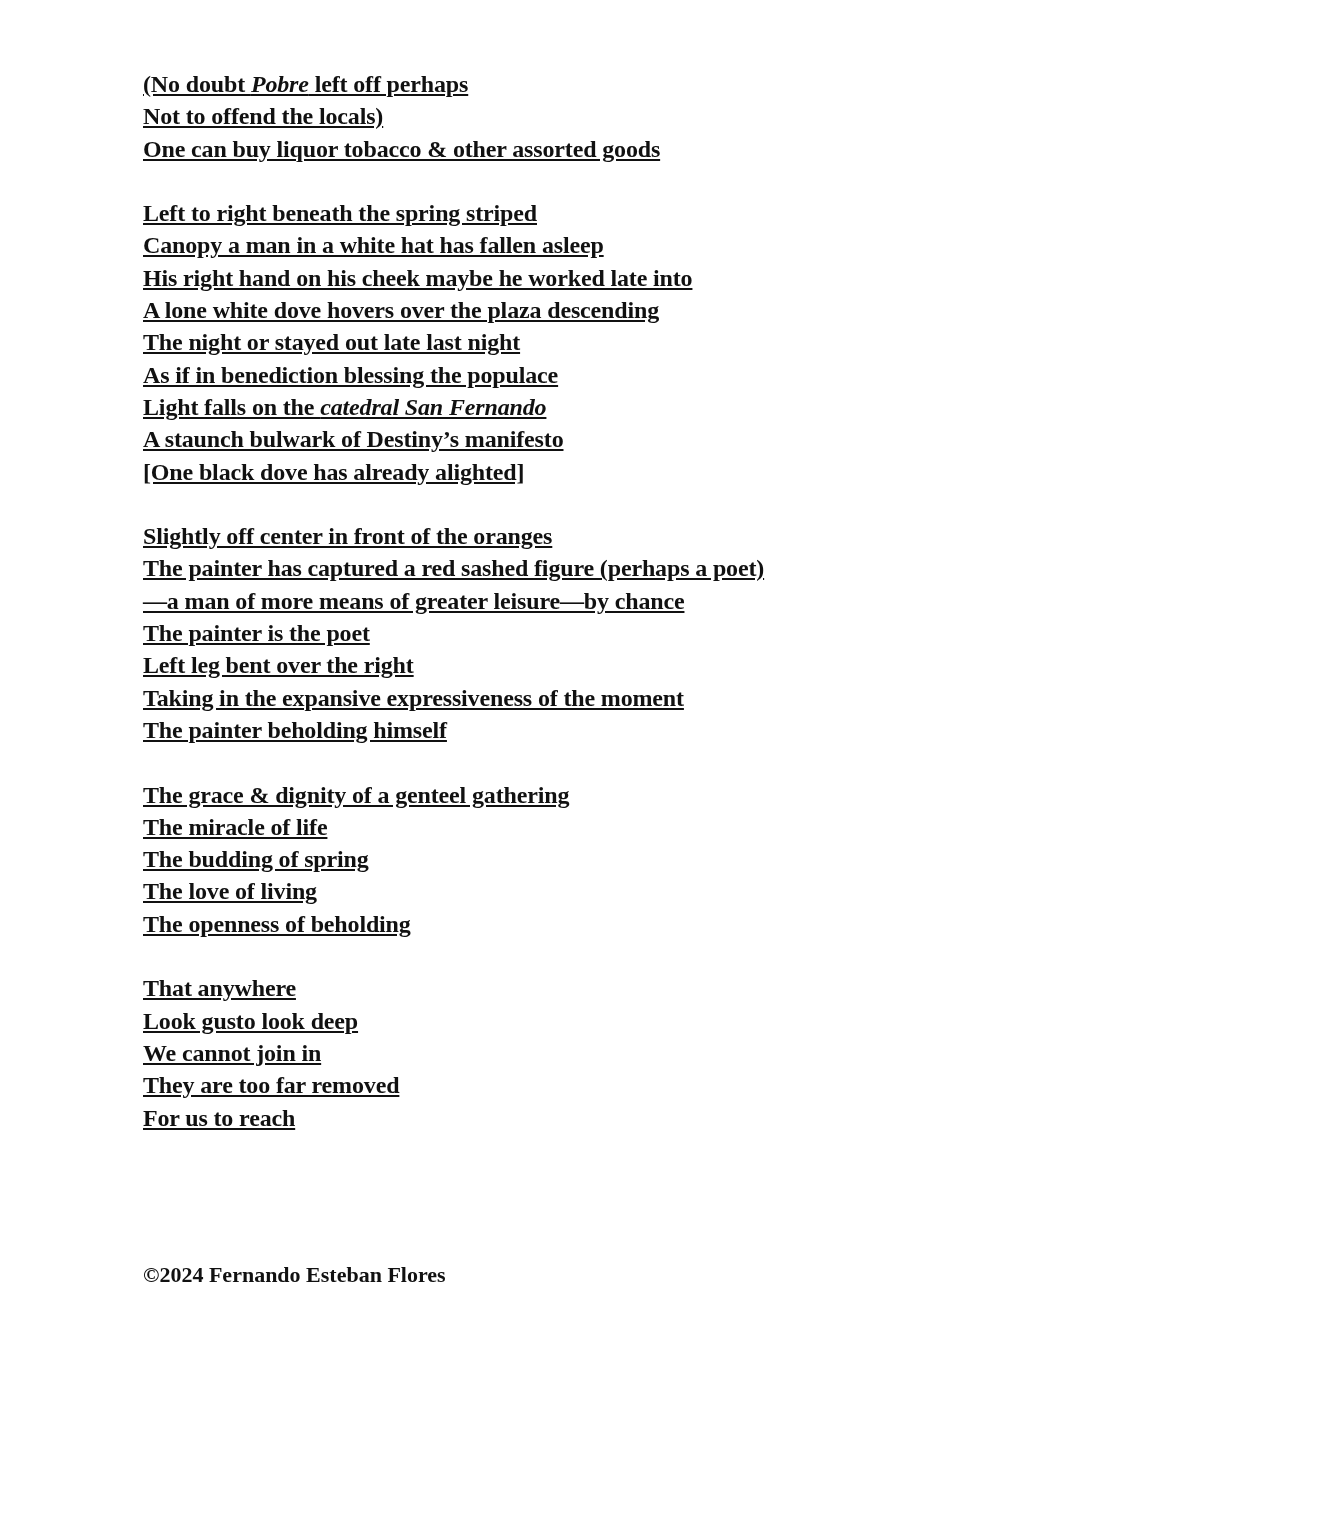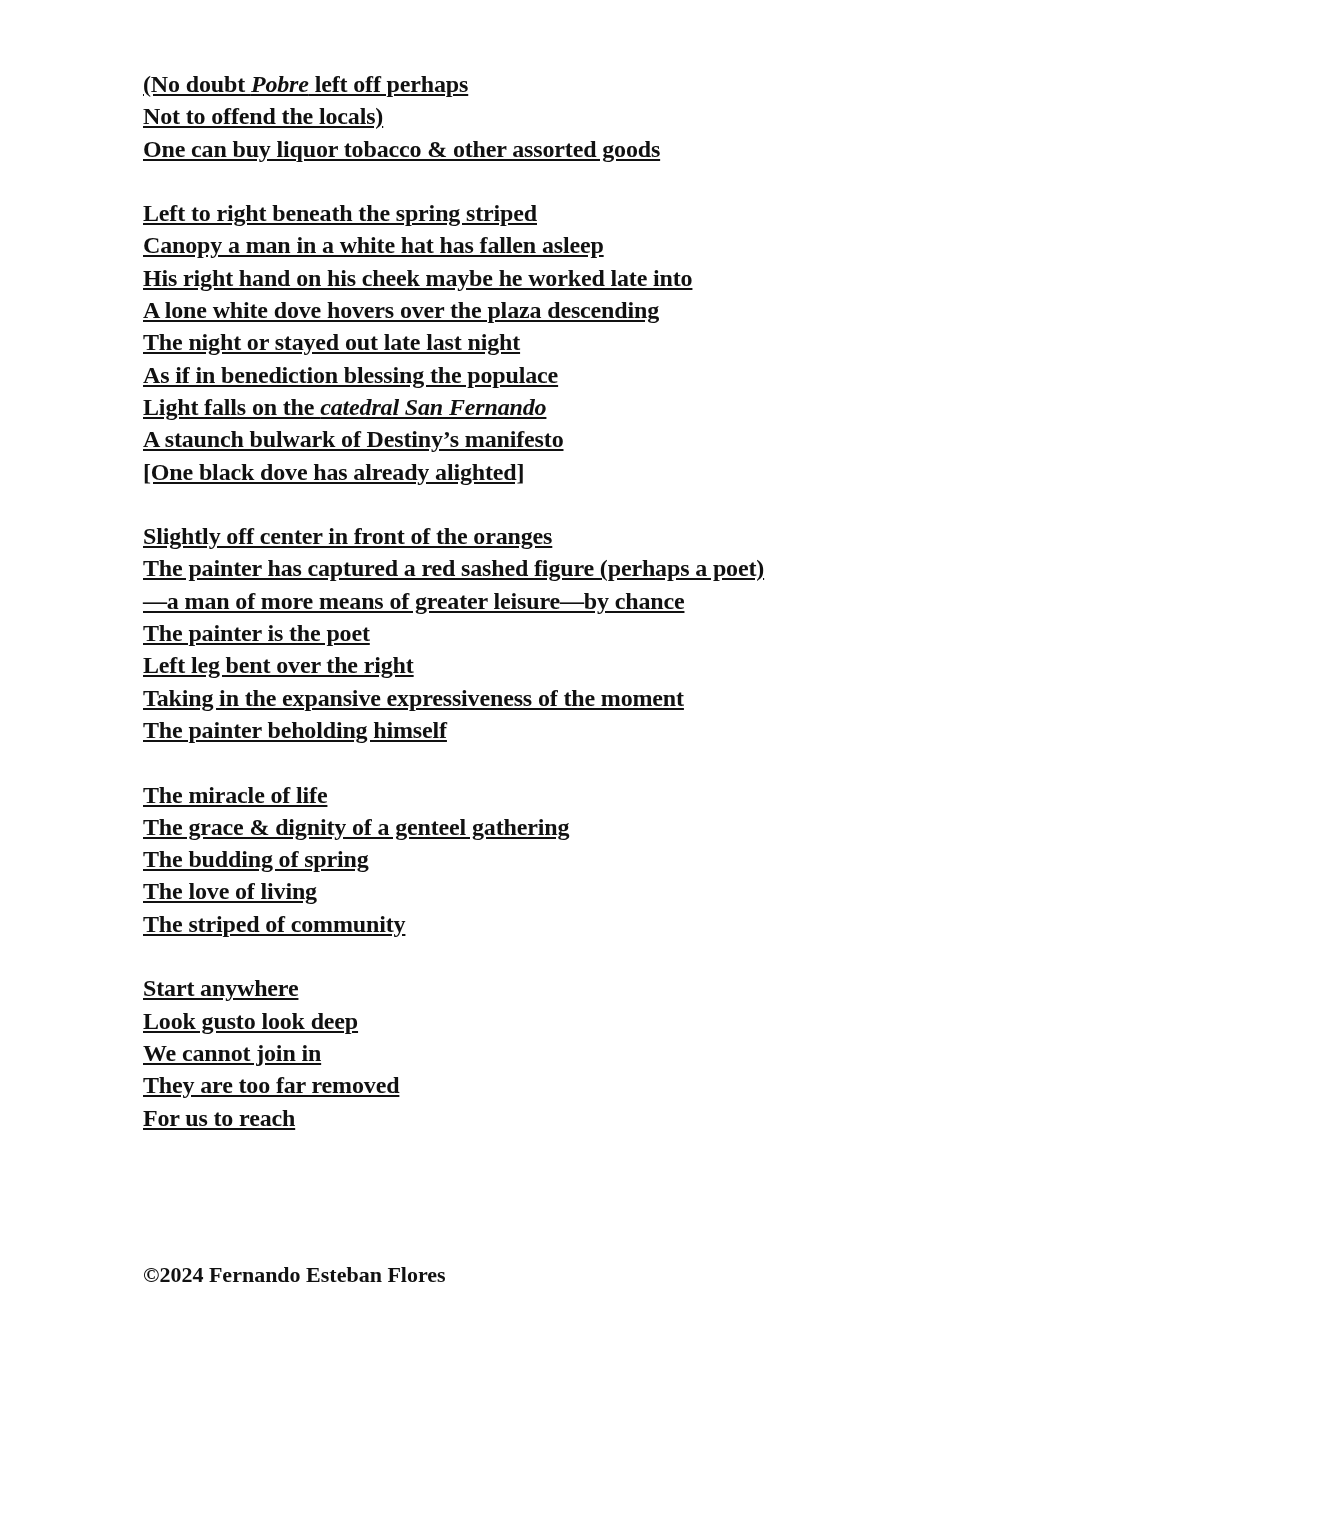--- a/index.html
+++ b/index.html
@@ -74,29 +74,29 @@
     <span class="line">Slightly off center in front of the oranges</span>
     <span class="line">The painter has captured a red sashed figure (perhaps a poet)</span>
     <span class="line">—a man of more means of greater leisure—by chance</span>
     <span class="line">The painter is the poet</span>
     <span class="line">Left leg bent over the right</span>
     <span class="line">Taking in the expansive expressiveness of the moment</span>
     <span class="line">The painter beholding himself</span>
   </div>
 
   <div class="stanza">
+    <span class="line">The grace &amp; dignity of a genteel gathering</span>
     <span class="line">The miracle of life</span>
-    <span class="line">The grace &amp; dignity of a genteel gathering</span>
     <span class="line">The budding of spring</span>
     <span class="line">The love of living</span>
-    <span class="line">The striped of community</span>
+    <span class="line">The openness of beholding</span>
   </div>
 
   <div class="stanza">
-    <span class="line">Start anywhere</span>
+    <span class="line">That anywhere</span>
     <span class="line">Look gusto look deep</span>
     <span class="line">We cannot join in</span>
     <span class="line">They are too far removed</span>
     <span class="line">For us to reach</span>
   </div>
 
 </div>
 
 <div class="copyright">©2024 Fernando Esteban Flores</div>
 

